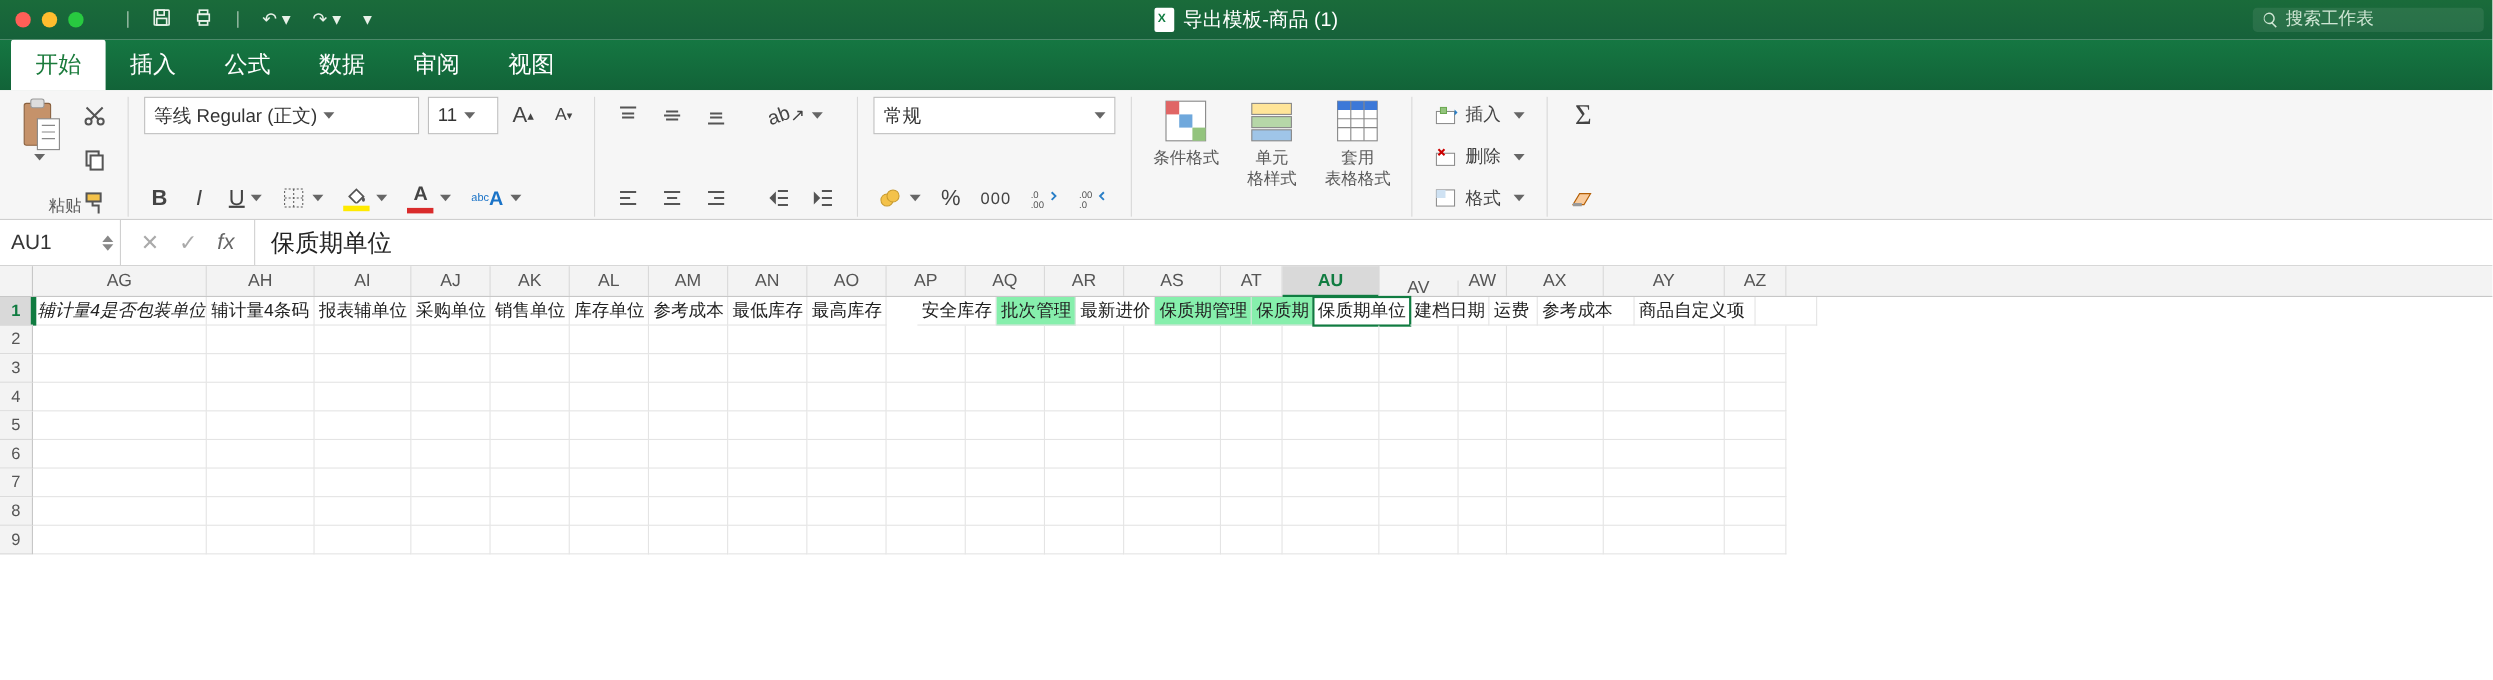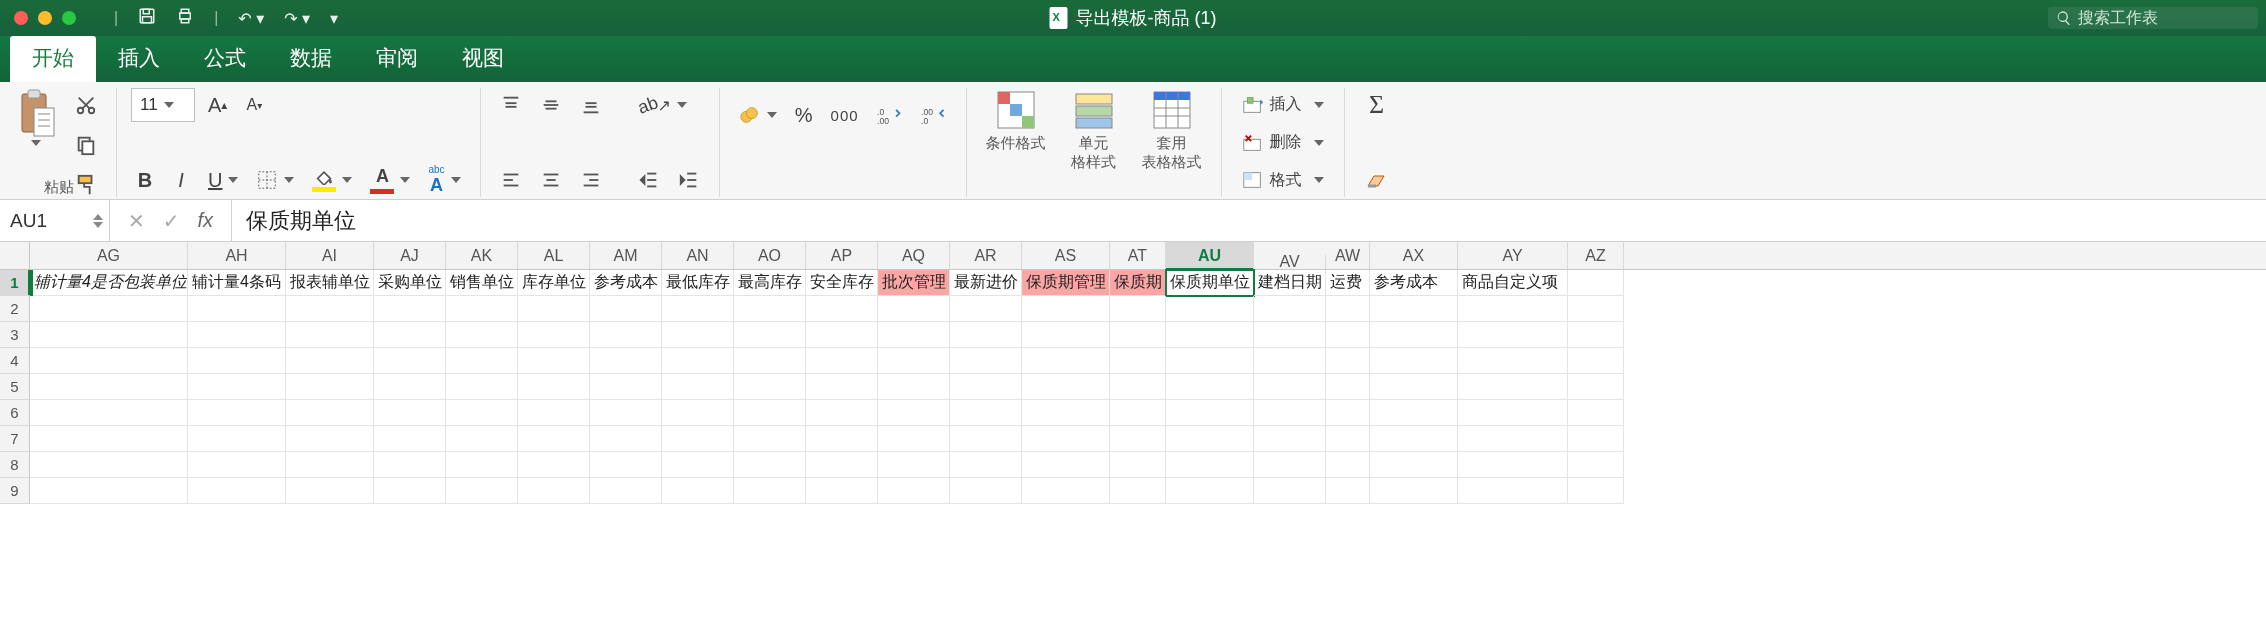--- a/index.html
+++ b/index.html
@@ -60,21 +60,21 @@
   .rowheadspace{width:30px;border-right:1px solid #c7c7c7;background:#f3f3f3;}
   .ch{border-right:1px solid #d9d9d9;display:flex;align-items:center;justify-content:center;font-size:16px;color:#555;}
   .ch.active{background:#d9d9d9;color:#107c41;font-weight:600;position:relative;}
   .ch.active::after{content:"";position:absolute;bottom:-1px;left:0;right:0;height:2px;background:#107c41;}
   .rows{}
   .gr{display:flex;height:26px;}
   .rh{width:30px;background:#f3f3f3;border-right:1px solid #c7c7c7;border-bottom:1px solid #d9d9d9;display:flex;align-items:center;justify-content:center;font-size:15px;color:#555;}
   .rh.active{background:#d9d9d9;color:#107c41;font-weight:600;position:relative;}
   .rh.active::after{content:"";position:absolute;right:-1px;top:0;bottom:0;width:2px;background:#107c41;}
   .cell{border-right:1px solid #e4e4e4;border-bottom:1px solid #e4e4e4;font-size:16px;color:#222;display:flex;align-items:center;padding:0 4px;white-space:nowrap;overflow:hidden;}
-  .cell.hl{background:#fca5a5;}
+  .cell.hl{background:#86efac;}
   .cell.sel{outline:2px solid #107c41;outline-offset:-1px;background:#fff;}
   .rowbar-left{position:absolute;left:30px;top:28px;width:3px;height:26px;background:#107c41;}
 </style>
 </head>
 <body>
 
 <div class="titlebar">
   <div class="traffic">
     <span class="tr-close"></span>
     <span class="tr-min"></span>
@@ -157,20 +157,24 @@
               <path d="M10 10v4h6v8"></path>
             </svg>
           </span>
       </div>
     </div>
     <div class="glabel">粘贴</div>
   </div>
 
   <div class="group">
     <div class="row">
+      <div class="dropbox" style="width:250px;">
+          <span>等线 Regular (正文)</span>
+          <span class="caret"></span>
+        </div>
       <div class="dropbox" style="width:64px;">
           <span>11</span>
           <span class="caret"></span>
         </div>
       <span class="btn" style="font-size:20px;">A<span style="font-size:12px;vertical-align:super;">▴</span></span>
       <span class="btn" style="font-size:16px;">A<span style="font-size:10px;vertical-align:super;">▾</span></span>
     </div>
     <div class="row" style="margin-top:10px;">
       <span class="btn" style="font-weight:bold;font-size:20px;">B</span>
       <span class="btn" style="font-style:italic;font-size:20px;">I</span>
@@ -194,21 +198,21 @@
           <span class="caret"></span>
         </span>
       <span class="btn">
           <div style="display:flex;flex-direction:column;align-items:center;">
             <span style="font-size:18px;font-weight:bold;color:#444;">A</span>
             <span class="redbar"></span>
           </div>
           <span class="caret"></span>
         </span>
       <span class="btn">
-          <div style="display:flex;flex-direction:column;align-items:center;font-size:10px;color:#1a73c7;">
+          <div style="display:flex;flex-direction:row;align-items:center;font-size:10px;color:#1a73c7;">
             <span>abc</span>
             <span style="font-size:18px;font-weight:bold;">A</span>
           </div>
           <span class="caret"></span>
         </span>
     </div>
   </div>
 
   <div class="group">
     <div class="row">
@@ -273,20 +277,26 @@
             <line x1="10" y1="12" x2="20" y2="12"></line>
             <line x1="10" y1="19" x2="20" y2="19"></line>
             <path d="M3 8l4 4-4 4z"></path>
           </svg>
         </span>
     </div>
   </div>
 
 
   <div class="group">
+    <div class="row">
+      <div class="dropbox" style="width:220px;">
+          <span>常规</span>
+          <span class="caret" style="margin-left:auto;"></span>
+        </div>
+    </div>
     <div class="row" style="margin-top:10px;">
       <span class="btn">
           <svg width="22" height="22" viewBox="0 0 24 24">
             <circle cx="8" cy="14" r="6" fill="#f4c24a" stroke="#c79a2e"></circle>
             <circle cx="14" cy="10" r="6" fill="#f4c24a" stroke="#c79a2e"></circle>
           </svg>
           <span class="caret"></span>
         </span>
       <span class="btn" style="font-size:20px;">%</span>
       <span class="btn" style="font-size:15px;letter-spacing:1px;">000</span>
@@ -426,21 +436,21 @@
         <div class="rh active">1</div>
         <div class="cell" style="width: 158px; font-style: italic;">辅计量4是否包装单位</div>
         <div class="cell" style="width: 98px;">辅计量4条码</div>
         <div class="cell" style="width: 88px;">报表辅单位</div>
         <div class="cell" style="width: 72px;">采购单位</div>
         <div class="cell" style="width: 72px;">销售单位</div>
         <div class="cell" style="width: 72px;">库存单位</div>
         <div class="cell" style="width: 72px; text-align: center;">参考成本</div>
         <div class="cell" style="width: 72px;">最低库存</div>
         <div class="cell" style="width: 72px;">最高库存</div>
-        <div class="cell" style="width: 72px;">安全库存</div>
+        <div class="cell" style="width: 72px; margin-left: 28px;">安全库存</div>
         <div class="cell hl" style="width: 72px;">批次管理</div>
         <div class="cell" style="width: 72px;">最新进价</div>
         <div class="cell hl" style="width: 88px;">保质期管理</div>
         <div class="cell hl" style="width: 56px;">保质期</div>
         <div class="cell sel" style="width: 88px;">保质期单位</div>
         <div class="cell" style="width: 72px;">建档日期</div>
         <div class="cell" style="width: 44px;">运费</div>
         <div class="cell" style="width: 88px;">参考成本</div>
         <div class="cell" style="width: 110px;">商品自定义项</div>
         <div class="cell" style="width: 56px;"></div>

